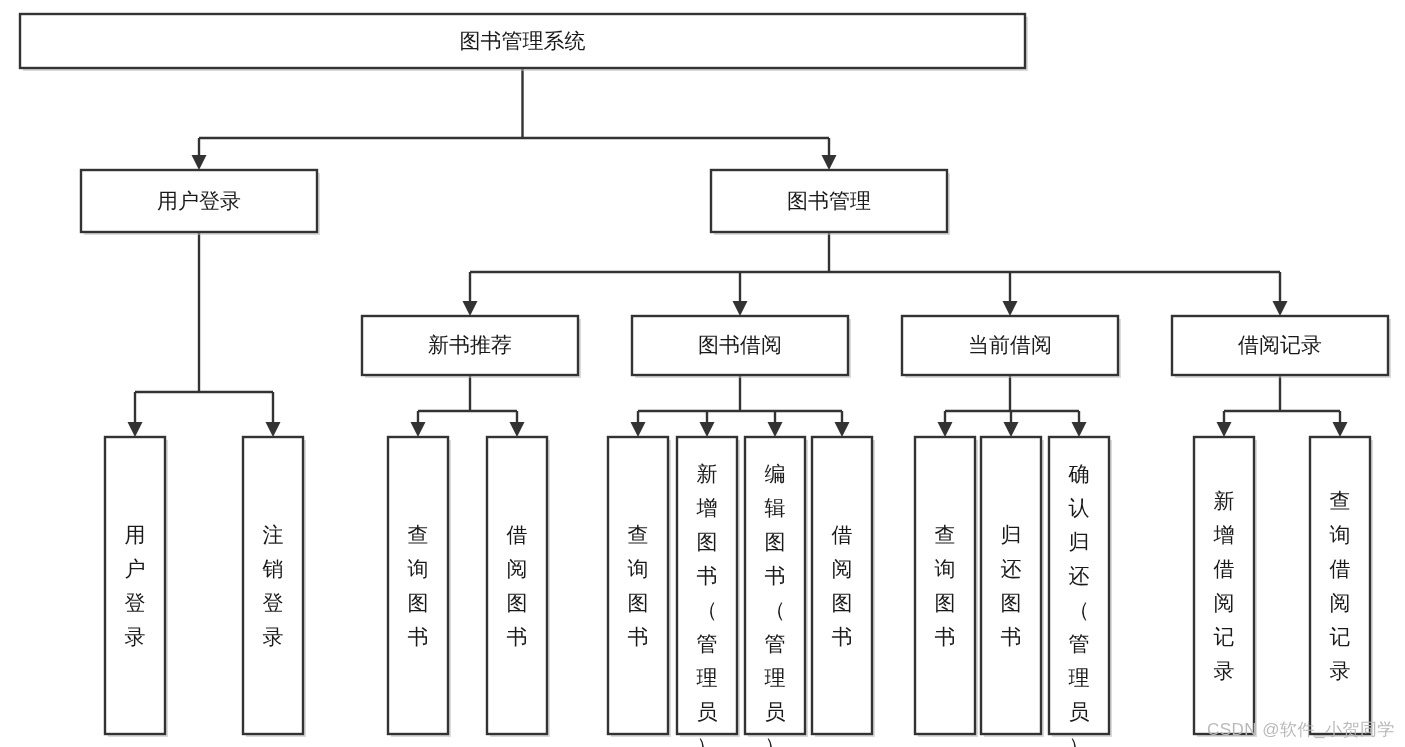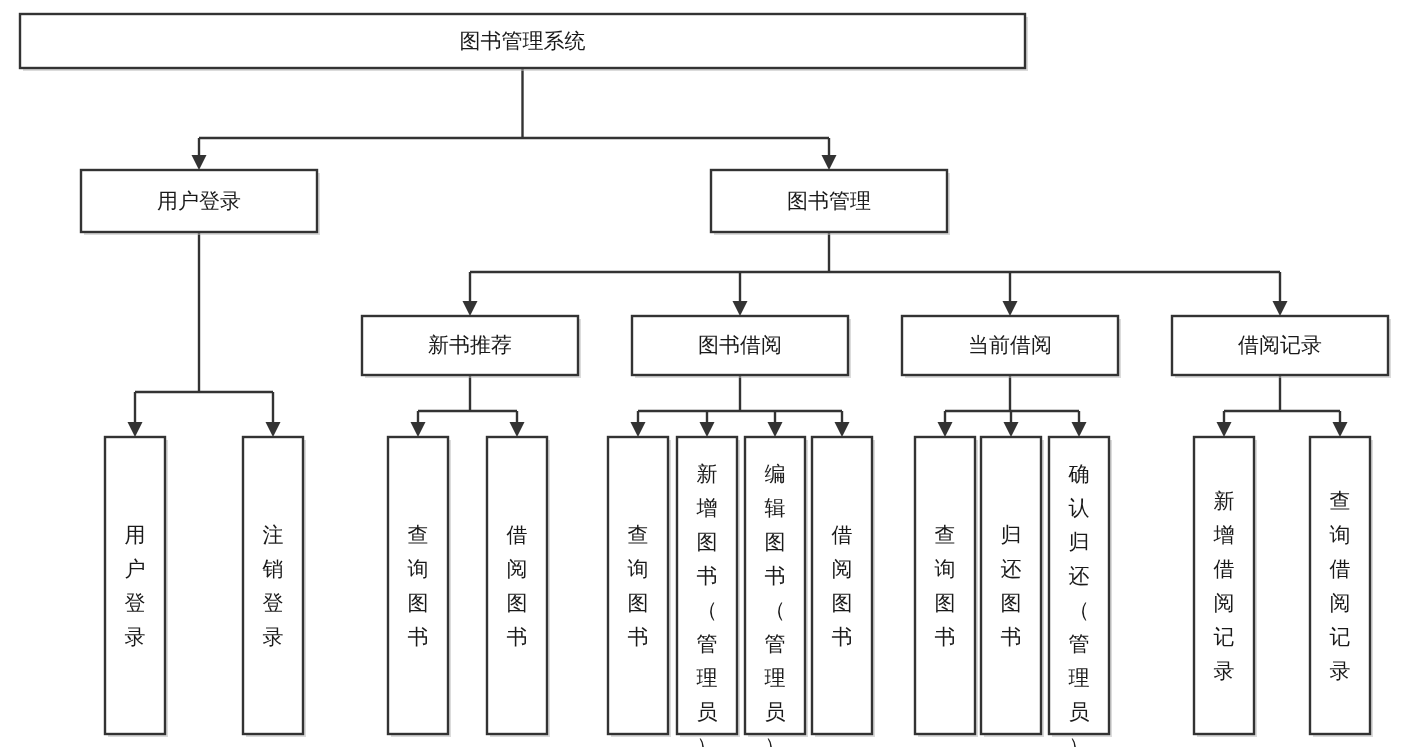--- a/index.html
+++ b/index.html
@@ -226,13 +226,14 @@
           <rect class="node-box" x="1194" y="437" width="60" height="297"></rect>
           <text class="node-label-vertical" x="1224" y="507.5"><tspan x="1224" dy="0">新</tspan><tspan x="1224" dy="34">增</tspan><tspan x="1224" dy="34">借</tspan><tspan x="1224" dy="34">阅</tspan><tspan x="1224" dy="34">记</tspan><tspan x="1224" dy="34">录</tspan></text>
         </g>
         <g>
           <rect class="node-box-shadow" x="1313" y="440" width="60" height="297"></rect>
           <rect class="node-box" x="1310" y="437" width="60" height="297"></rect>
           <text class="node-label-vertical" x="1340" y="507.5"><tspan x="1340" dy="0">查</tspan><tspan x="1340" dy="34">询</tspan><tspan x="1340" dy="34">借</tspan><tspan x="1340" dy="34">阅</tspan><tspan x="1340" dy="34">记</tspan><tspan x="1340" dy="34">录</tspan></text>
         </g>
       </g>
   </svg>
+  <div class="watermark">CSDN @软件_小贺同学</div>
 </div>
 
 </body></html>

